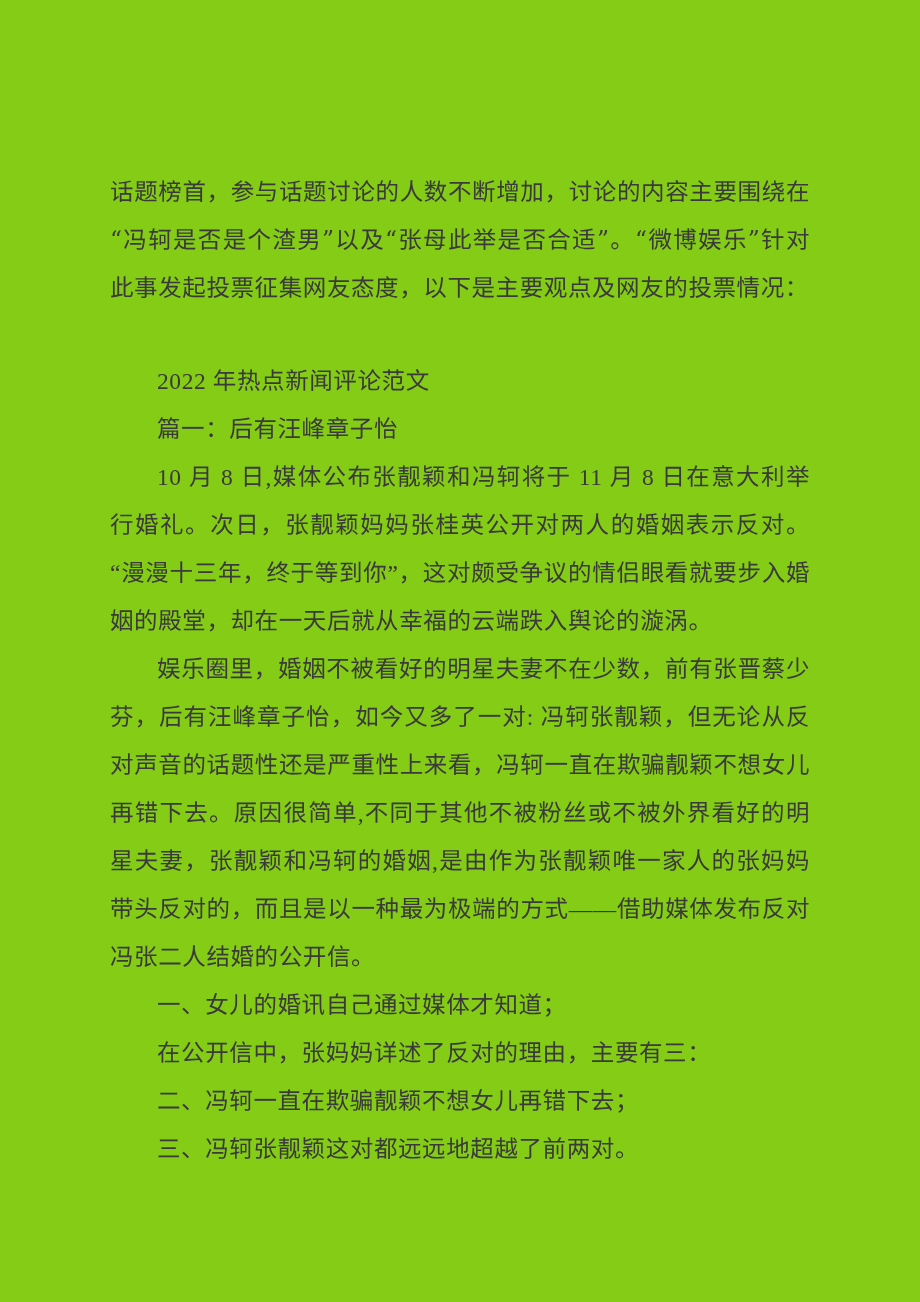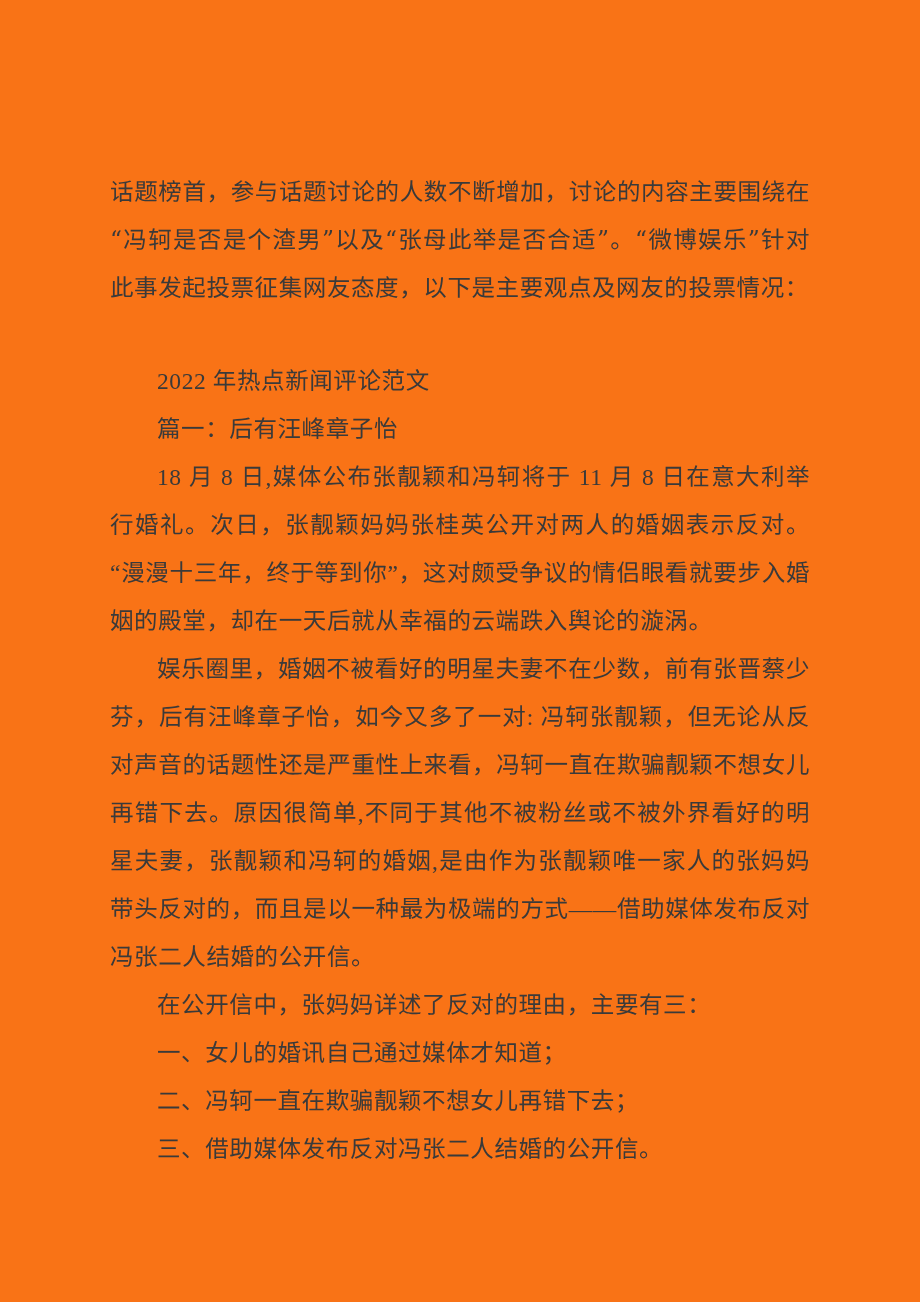--- a/index.html
+++ b/index.html
@@ -15,21 +15,21 @@
     font-family: "DejaVu Serif", "Liberation Serif", serif;
     color: #3a3a3a;
     -webkit-font-smoothing: antialiased;
   }
 
   .page {
     position: relative;
     box-sizing: border-box;
     width: 920px;
     height: 1302px;
-    background: #f97316;
+    background: #84cc16;
     padding: 168px 110px 0 110px;
   }
 
   .doc-body {
     width: 700px;
   }
 
   
   .para {
     margin: 0;
@@ -70,26 +70,26 @@
 
     <p class="para cont">话题榜首，参与话题讨论的人数不断增加，讨论的内容主要围绕在“冯轲是否是个渣男”以及“张母此举是否合适”。“微博娱乐”针对此事发起投票征集网友态度，以下是主要观点及网友的投票情况：</p>
 
     <div class="gap-lg"></div>
 
     <p class="para indent flow">2022 年热点新闻评论范文</p>
 
     <p class="para indent flow">篇一：后有汪峰章子怡</p>
 
 
-    <p class="para indent">18 月 8 日,媒体公布张靓颖和冯轲将于 11 月 8 日在意大利举行婚礼。次日，张靓颖妈妈张桂英公开对两人的婚姻表示反对。“漫漫十三年，终于等到你”，这对颇受争议的情侣眼看就要步入婚姻的殿堂，却在一天后就从幸福的云端跌入舆论的漩涡。</p>
+    <p class="para indent">10 月 8 日,媒体公布张靓颖和冯轲将于 11 月 8 日在意大利举行婚礼。次日，张靓颖妈妈张桂英公开对两人的婚姻表示反对。“漫漫十三年，终于等到你”，这对颇受争议的情侣眼看就要步入婚姻的殿堂，却在一天后就从幸福的云端跌入舆论的漩涡。</p>
 
     <p class="para indent">娱乐圈里，婚姻不被看好的明星夫妻不在少数，前有张晋蔡少芬，后有汪峰章子怡，如今又多了一对: 冯轲张靓颖，但无论从反对声音的话题性还是严重性上来看，冯轲一直在欺骗靓颖不想女儿再错下去。原因很简单,不同于其他不被粉丝或不被外界看好的明星夫妻，张靓颖和冯轲的婚姻,是由作为张靓颖唯一家人的张妈妈带头反对的，而且是以一种最为极端的方式——借助媒体发布反对冯张二人结婚的公开信。</p>
 
+    <p class="para indent flow">一、女儿的婚讯自己通过媒体才知道；</p>
+
     <p class="para indent flow">在公开信中，张妈妈详述了反对的理由，主要有三：</p>
-
-    <p class="para indent flow">一、女儿的婚讯自己通过媒体才知道；</p>
 
     <p class="para indent flow">二、冯轲一直在欺骗靓颖不想女儿再错下去；</p>
 
-    <p class="para indent flow">三、借助媒体发布反对冯张二人结婚的公开信。</p>
+    <p class="para indent flow">三、冯轲张靓颖这对都远远地超越了前两对。</p>
 
   </div>
 </div>
 
 </body></html>

